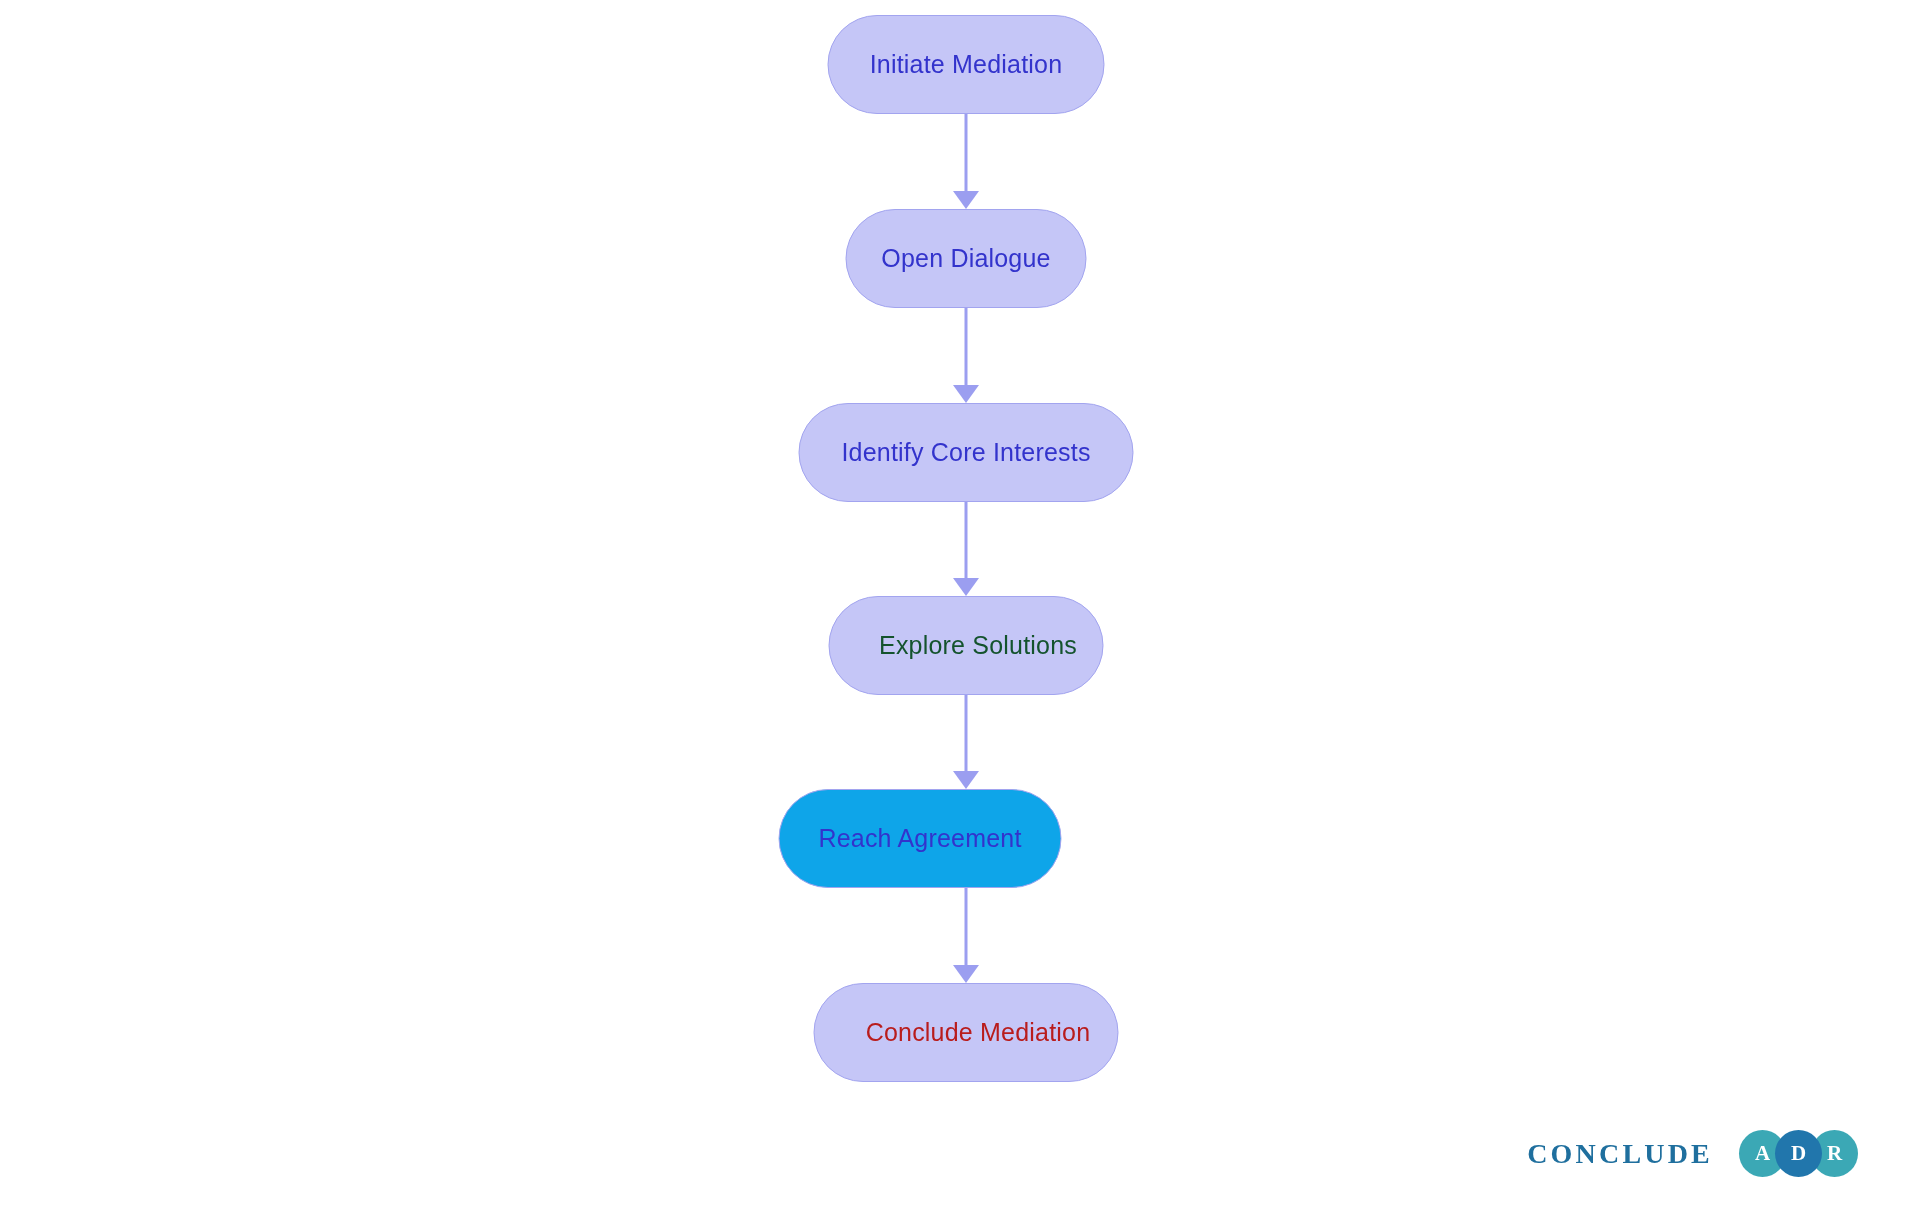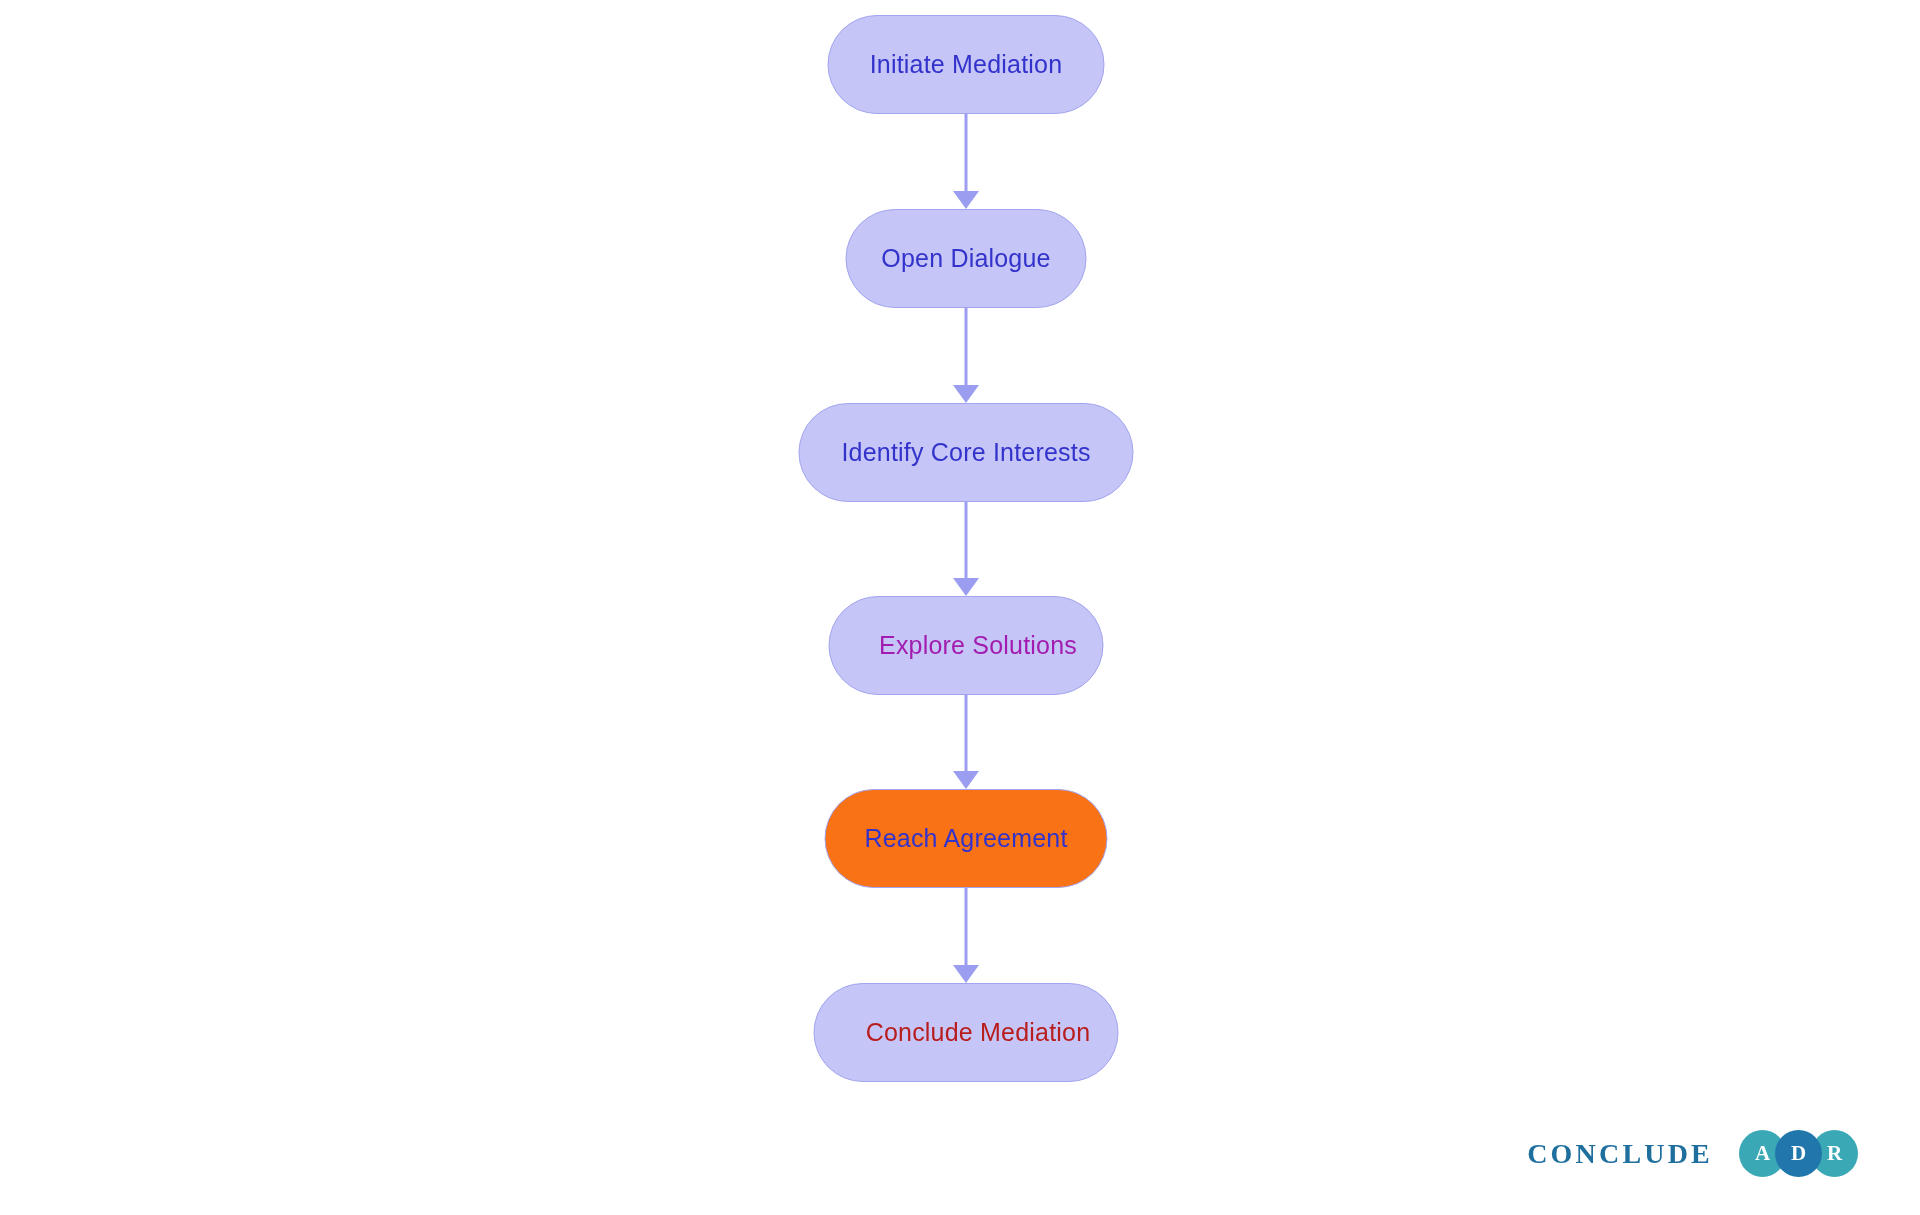--- a/index.html
+++ b/index.html
@@ -124,23 +124,23 @@
       <div class="flow-node" style="left: 966px; top: 14.5px; width: 277px; background: rgb(197, 198, 247); border-color: rgb(162, 164, 239);">
         <span class="flow-node-label" style="color: rgb(51, 51, 204);">Initiate Mediation</span>
       </div>
       <div class="flow-node" style="left: 966px; top: 208.5px; width: 241px; background: rgb(197, 198, 247); border-color: rgb(162, 164, 239);">
         <span class="flow-node-label" style="color: rgb(51, 51, 204);">Open Dialogue</span>
       </div>
       <div class="flow-node" style="left: 966px; top: 402.5px; width: 335px; background: rgb(197, 198, 247); border-color: rgb(162, 164, 239); text-align: center;">
         <span class="flow-node-label" style="color: rgb(51, 51, 204);">Identify Core Interests</span>
       </div>
       <div class="flow-node" style="left: 966px; top: 595.5px; width: 275px; background: rgb(197, 198, 247); border-color: rgb(162, 164, 239);">
-        <span class="flow-node-label" style="color: #a21caf; margin-left: 24px;">Explore Solutions</span>
+        <span class="flow-node-label" style="color: #14532d; margin-left: 24px;">Explore Solutions</span>
       </div>
-      <div class="flow-node" style="left: 966px; top: 788.5px; width: 283px; background: #f97316; border-color: rgb(162, 164, 239);">
+      <div class="flow-node" style="left: 920px; top: 788.5px; width: 283px; background: #0ea5e9; border-color: rgb(162, 164, 239);">
         <span class="flow-node-label" style="color: rgb(51, 51, 204);">Reach Agreement</span>
       </div>
       <div class="flow-node" style="left: 966px; top: 982.5px; width: 305px; background: rgb(197, 198, 247); border-color: rgb(162, 164, 239);">
         <span class="flow-node-label" style="color: #b91c1c; margin-left: 24px;">Conclude Mediation</span>
       </div>
     </div>
   <div class="flow-column" id="arrow-layer">
       <div class="flow-arrow" style="left: 966px; top: 113.5px; height: 95px;">
         <div class="flow-arrow-line" style="height: 77px; background: rgb(155, 158, 240);"></div>
         <div class="flow-arrow-head" style="border-top-color: rgb(155, 158, 240);"></div>

